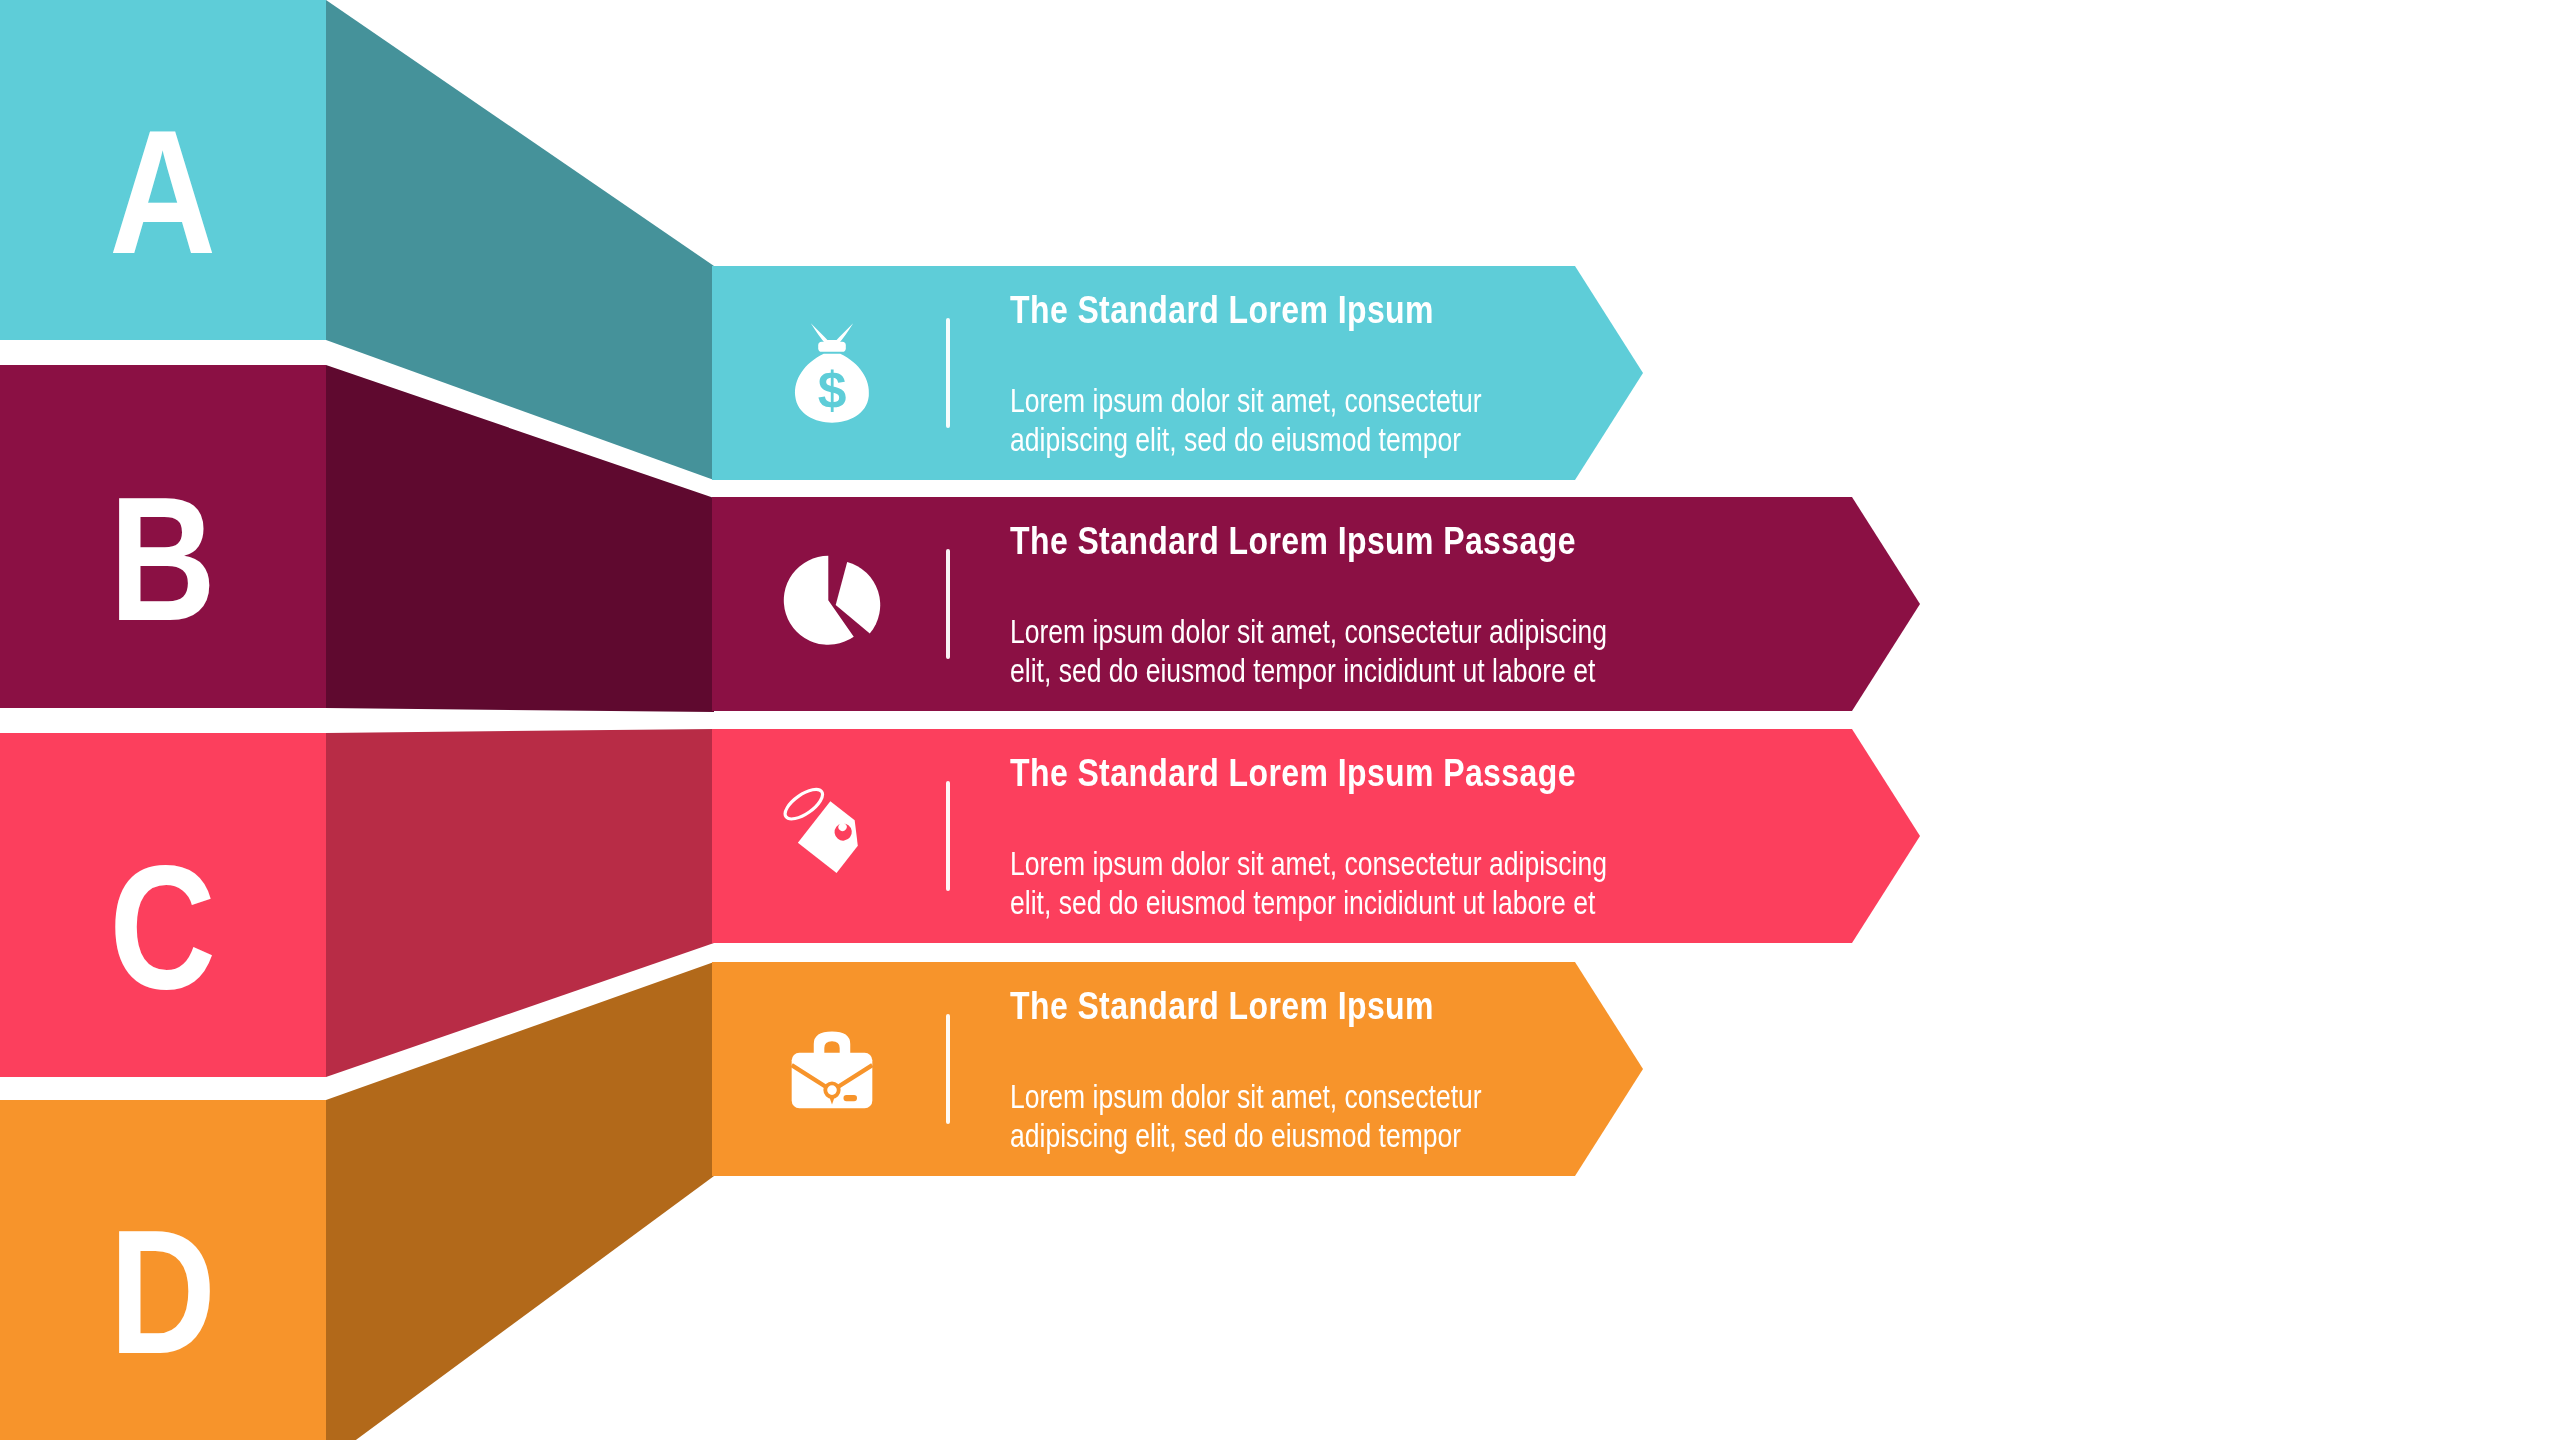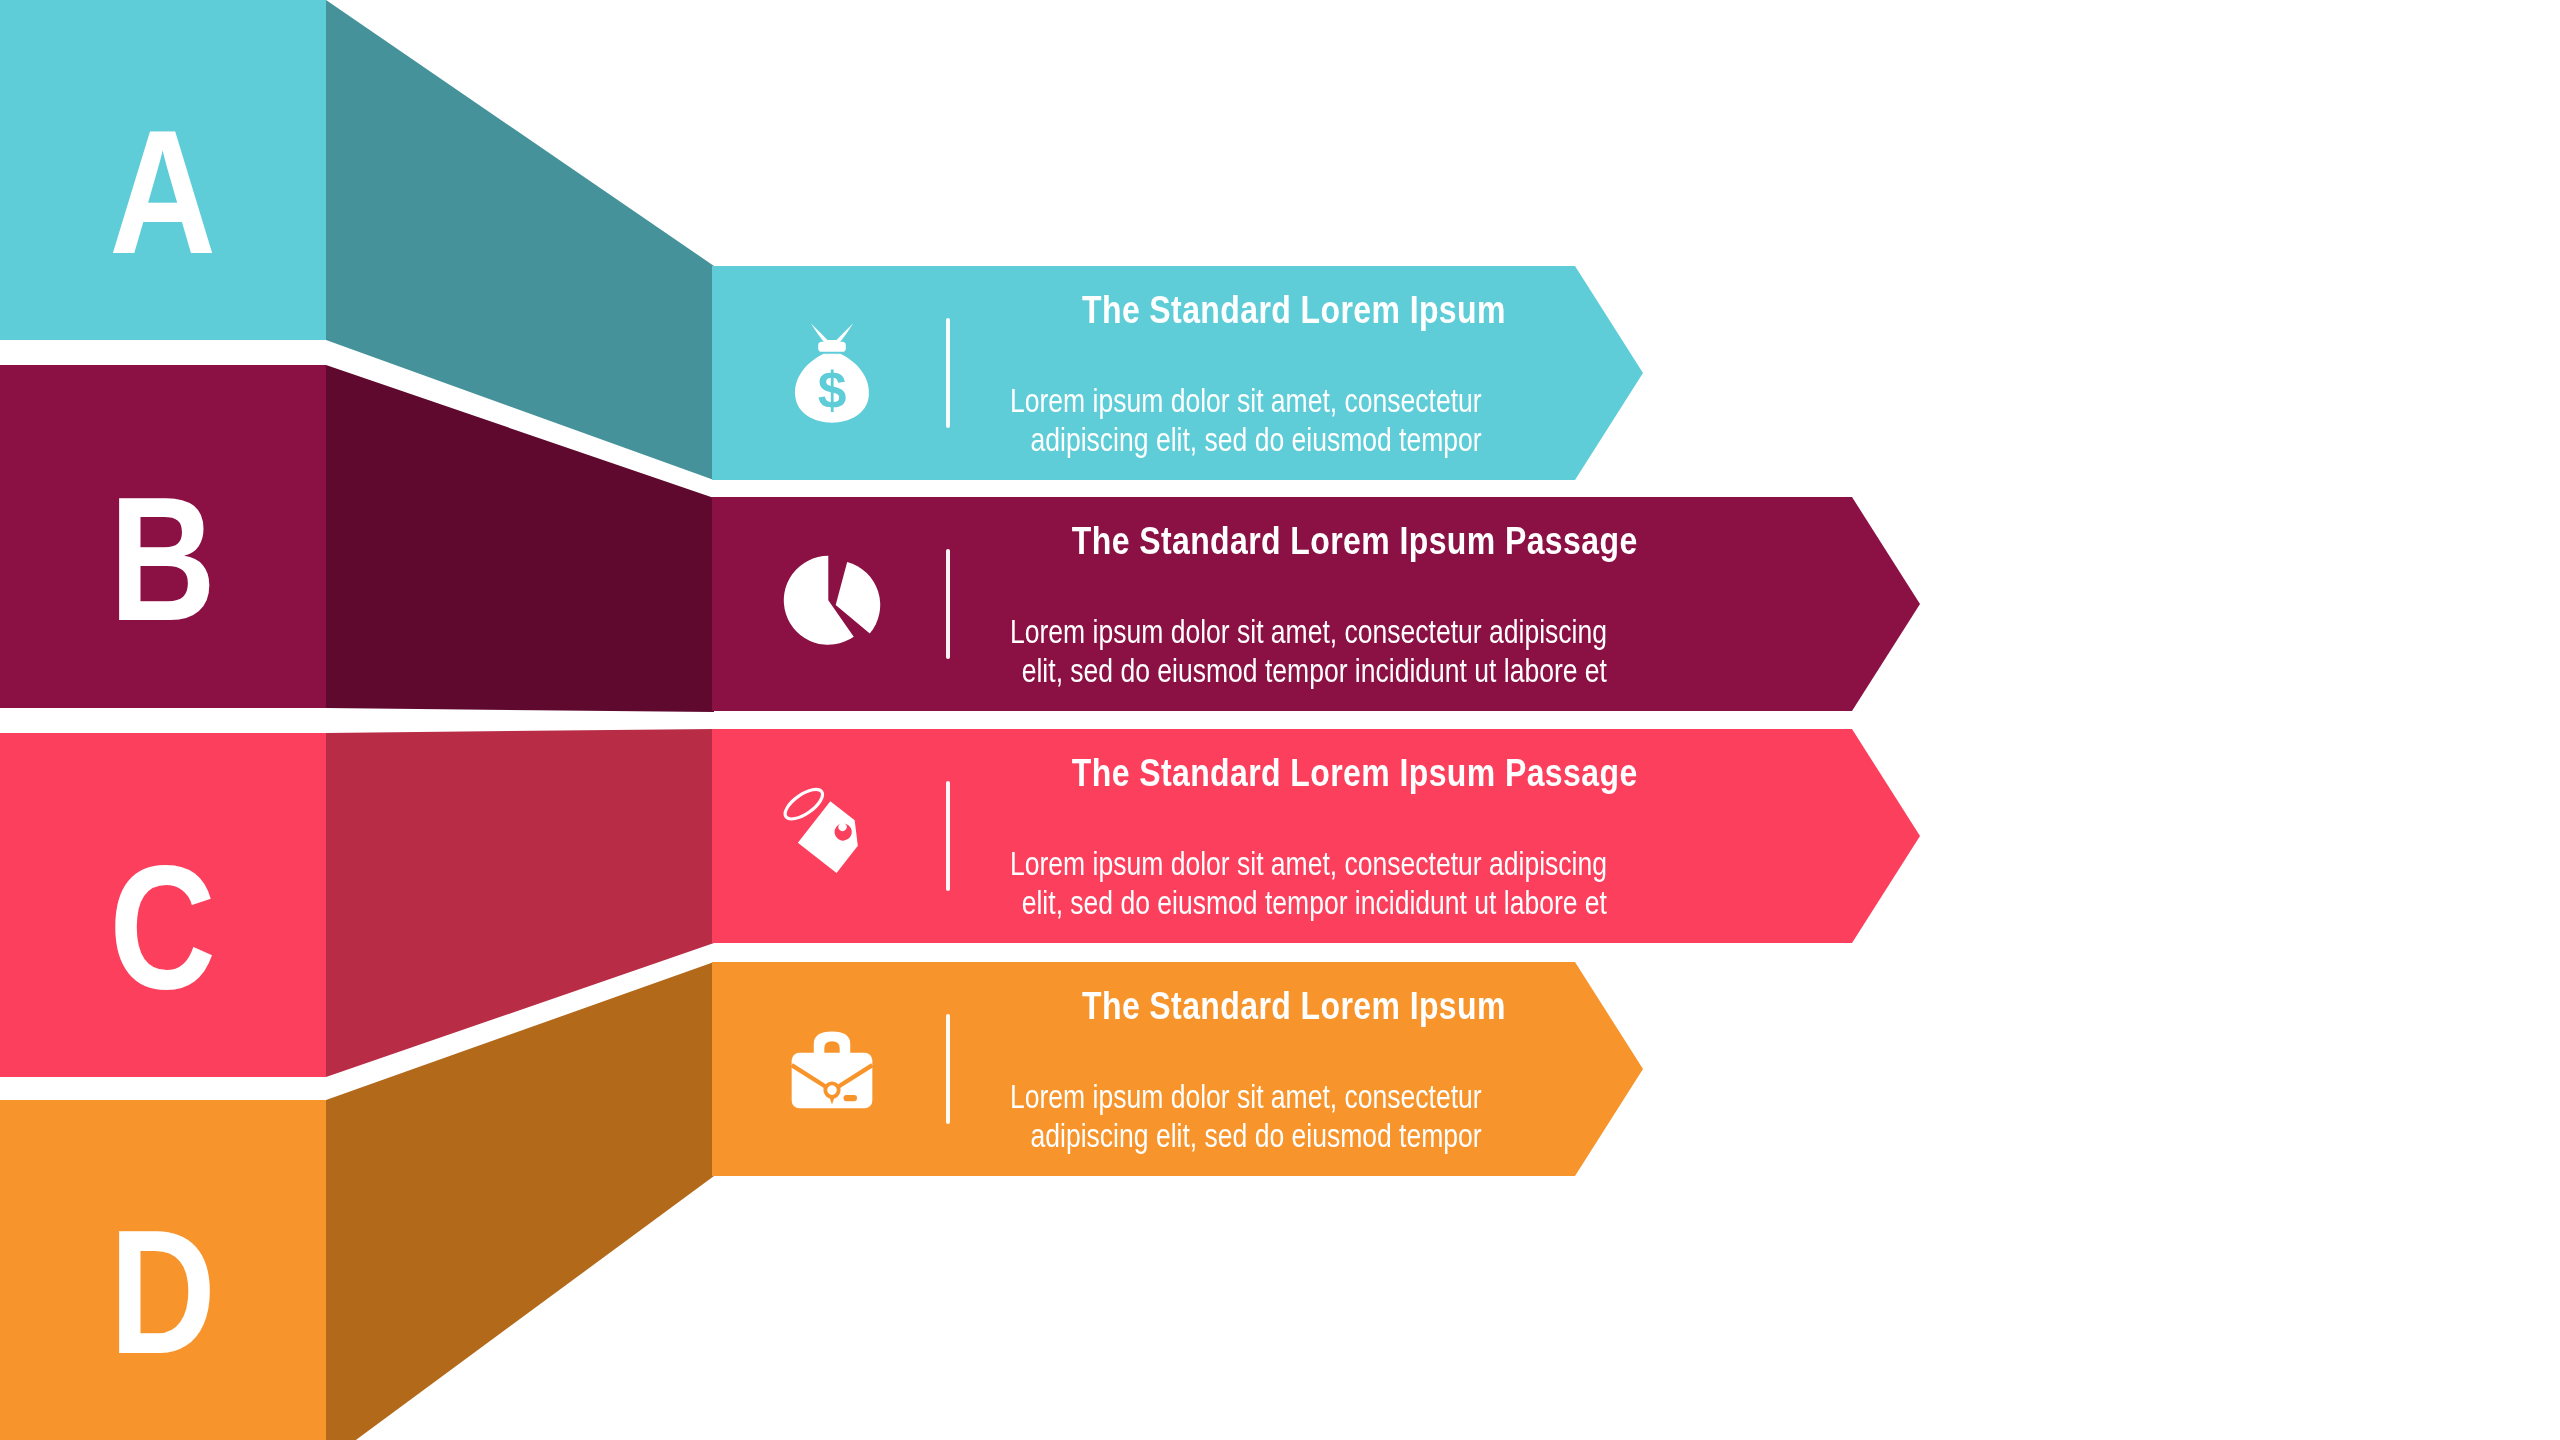--- a/index.html
+++ b/index.html
@@ -38,21 +38,21 @@
   .banner-4{top:962px;width:931px;}
   .icon-box{
     width:100px;height:112px;flex:none;
     display:flex;align-items:center;justify-content:center;
   }
   .icon-box svg{display:block;}
   .v-divider{
     width:4px;height:110px;background:#ffffff;flex:none;margin-left:64px;
     border-radius:2px;opacity:.95;
   }
-  .banner-text{margin-left:60px;flex:none;text-align:right;}
+  .banner-text{margin-left:60px;flex:none;}
   .banner-title{
     color:#ffffff;font-weight:700;font-size:39px;line-height:46px;
     white-space:nowrap;transform:scaleX(.82);transform-origin:left center;
     margin-bottom:9px;letter-spacing:.5px;
   }
   .banner-body{color:#ffffff;margin-top:48px;}
   .banner-body .line{
     font-size:34px;line-height:39px;white-space:nowrap;
     transform:scaleX(.78);transform-origin:left center;
   }

